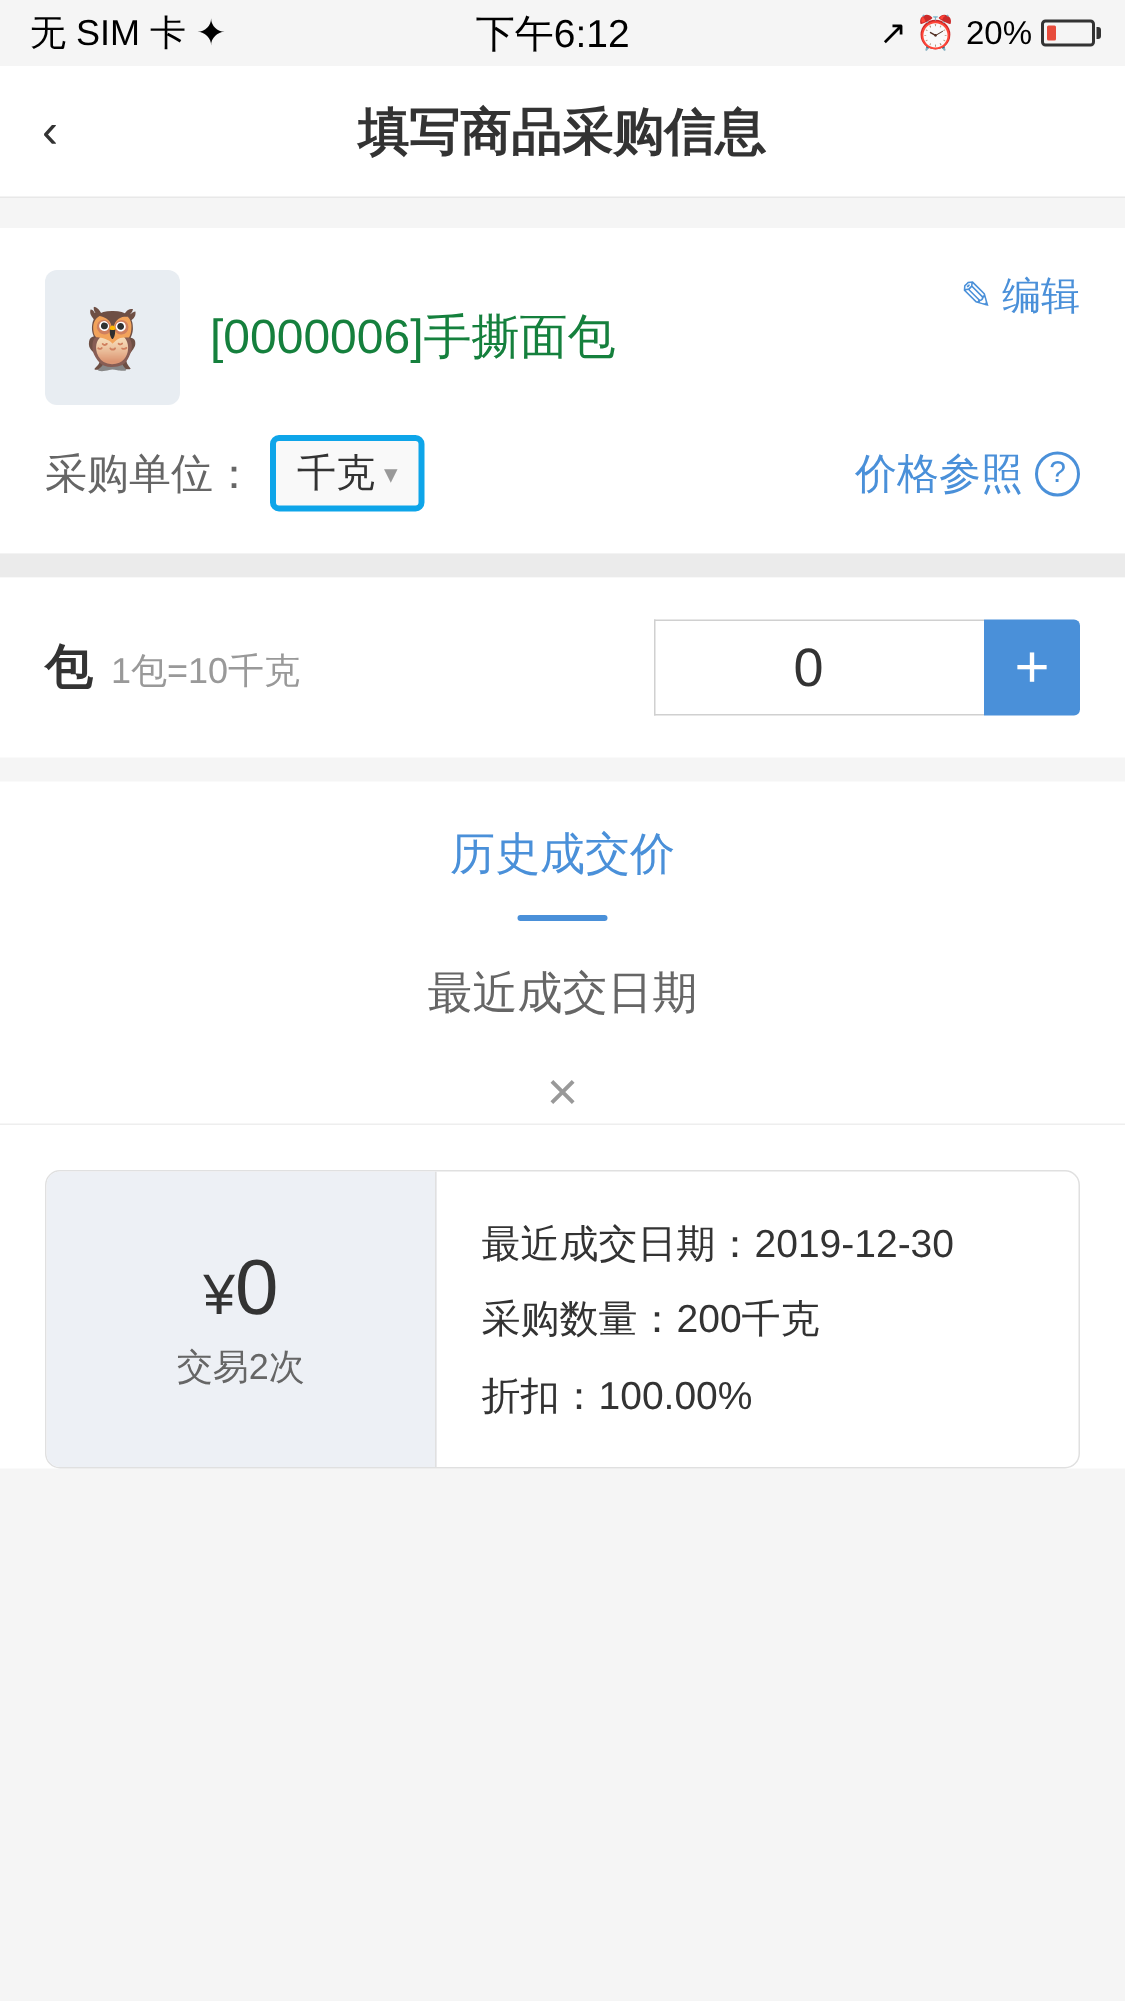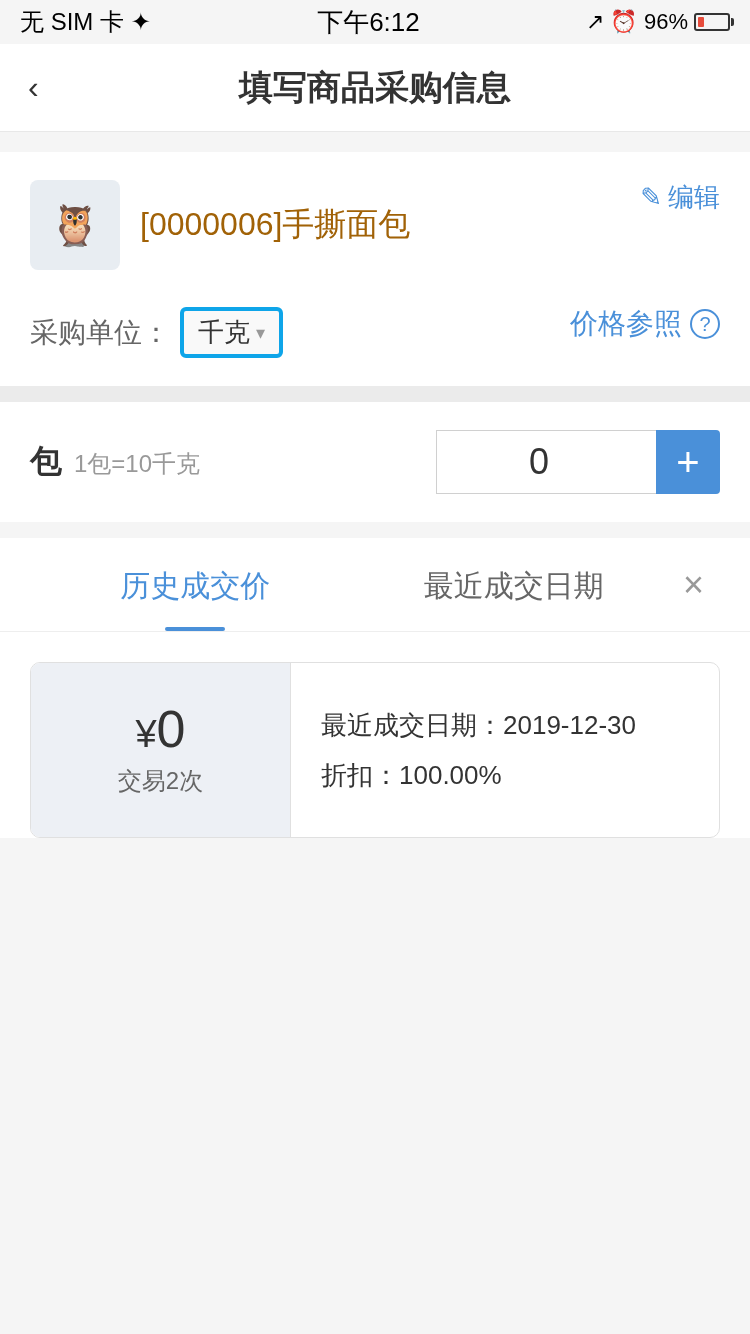--- a/index.html
+++ b/index.html
@@ -99,21 +99,21 @@
       align-items: center;
       justify-content: center;
       flex-shrink: 0;
     }
     .owl-icon {
       font-size: 40px;
       color: #8a9bb5;
     }
     .product-name {
       font-size: 32px;
-      color: #a16207;
+      color: #15803d;
       font-weight: 500;
     }
     .edit-btn {
       display: flex;
       align-items: center;
       gap: 6px;
       color: #4a90d9;
       font-size: 26px;
       cursor: pointer;
     }
@@ -222,20 +222,21 @@
       width: 750px;
       background: #ffffff;
       margin-top: 16px;
     }
     .tabs-header {
       display: flex;
       align-items: center;
       border-bottom: 1px solid #eee;
       padding: 0 36px;
       position: relative;
+      flex-direction: column;
     }
     .tab-item {
       flex: 1;
       text-align: center;
       padding: 28px 0 24px;
       font-size: 30px;
       color: #666;
       cursor: pointer;
       position: relative;
     }
@@ -318,21 +319,21 @@
 <body>
 
 <div class="status-bar">
   <div class="status-left">
     <span>无 SIM 卡 ✦</span>
   </div>
   <div class="status-center">下午6:12</div>
   <div class="status-right">
     <span>↗</span>
     <span>⏰</span>
-    <span>96%</span>
+    <span>20%</span>
     <div class="battery-icon">
       <div class="battery-fill"></div>
     </div>
   </div>
 </div>
 
 <div class="nav-bar">
   <span class="nav-back">‹</span>
   <span class="nav-title">填写商品采购信息</span>
 </div>
@@ -344,21 +345,21 @@
         <span class="owl-icon">🦉</span>
       </div>
       <span class="product-name">[0000006]手撕面包</span>
     </div>
     <div class="edit-btn">
       <span>✎</span>
       <span>编辑</span>
     </div>
   </div>
   <div class="product-unit-row">
-    <div style="display:flex;align-items:center;gap:10px;margin-top:17px;">
+    <div style="display:flex;align-items:center;gap:10px;">
       <span class="unit-label">采购单位：</span>
       <div class="unit-select">
         <span>千克</span>
         <span class="arrow">▾</span>
       </div>
     </div>
     <div class="price-ref">
       <span>价格参照</span>
       <div class="help-circle">?</div>
     </div>
@@ -390,19 +391,22 @@
       <div class="history-price">
         <span class="yen">¥</span><span>0</span>
       </div>
       <div class="history-trades">交易2次</div>
     </div>
     <div class="history-right">
       <div class="history-detail-row">
         <span>最近成交日期：</span><span>2019-12-30</span>
       </div>
       <div class="history-detail-row">
+        <span>采购数量：</span><span>200千克</span>
+      </div>
+      <div class="history-detail-row">
         <span>折扣：</span><span>100.00%</span>
       </div>
     </div>
   </div>
 </div>
 
 <div class="main-content"></div>
 
 </body></html>

